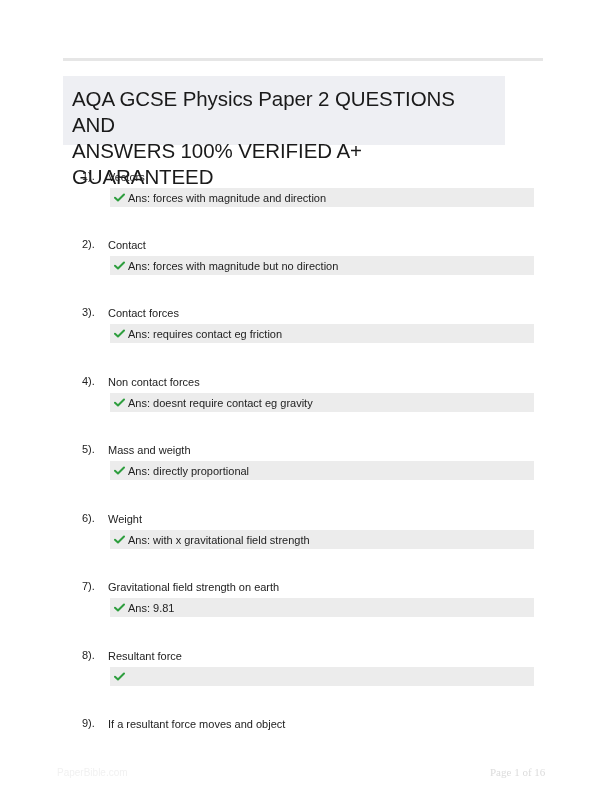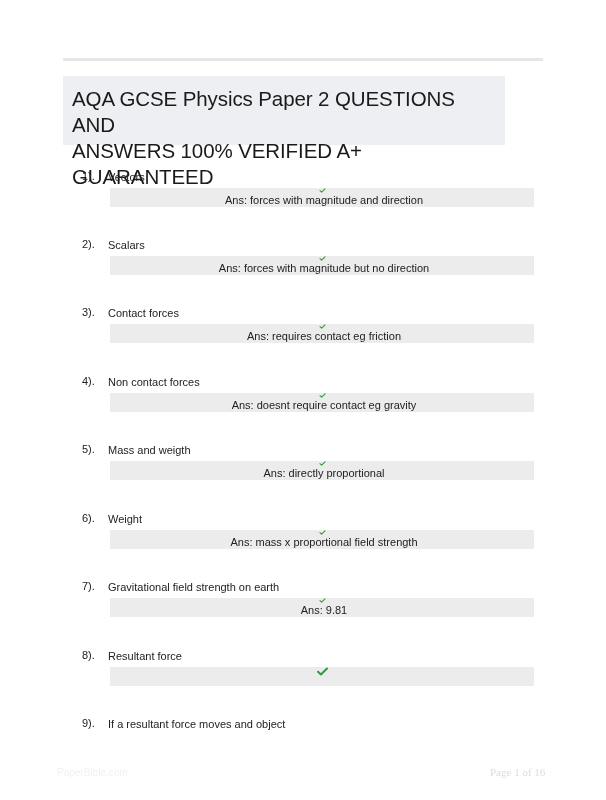--- a/index.html
+++ b/index.html
@@ -73,21 +73,20 @@
       position: absolute;
       left: 110px;
       top: 19px;
       width: 424px;
       height: 19px;
       background: #ececec;
       box-sizing: border-box;
       padding-left: 4px;
       display: flex;
       align-items: center;
-      flex-direction: column;
     }
     .check-icon {
       display: inline-block;
       width: 11px;
       height: 9px;
       margin-right: 3px;
     }
     .ans-text {
       font-size: 11px;
       line-height: 14px;
@@ -130,21 +129,21 @@
     <div class="ans-box">
       <svg class="check-icon" viewBox="0 0 12 10">
           <path d="M1 5.2 L4.3 8.3 L11 1.6" fill="none" stroke="#2e9e3e" stroke-width="2.2" stroke-linecap="round" stroke-linejoin="round"></path>
         </svg>
       <span class="ans-text">Ans: forces with magnitude and direction</span>
     </div>
   </div>
 
   <div class="qa-item" style="top:237px;">
     <span class="q-num">2).</span>
-    <span class="q-text">Scalars</span>
+    <span class="q-text">Contact</span>
     <div class="ans-box">
       <svg class="check-icon" viewBox="0 0 12 10">
           <path d="M1 5.2 L4.3 8.3 L11 1.6" fill="none" stroke="#2e9e3e" stroke-width="2.2" stroke-linecap="round" stroke-linejoin="round"></path>
         </svg>
       <span class="ans-text">Ans: forces with magnitude but no direction</span>
     </div>
   </div>
 
   <div class="qa-item" style="top:305px;">
     <span class="q-num">3).</span>
@@ -179,21 +178,21 @@
     </div>
   </div>
 
   <div class="qa-item" style="top:511px;">
     <span class="q-num">6).</span>
     <span class="q-text">Weight</span>
     <div class="ans-box">
       <svg class="check-icon" viewBox="0 0 12 10">
           <path d="M1 5.2 L4.3 8.3 L11 1.6" fill="none" stroke="#2e9e3e" stroke-width="2.2" stroke-linecap="round" stroke-linejoin="round"></path>
         </svg>
-      <span class="ans-text">Ans: mass x proportional field strength</span>
+      <span class="ans-text">Ans: with x gravitational field strength</span>
     </div>
   </div>
 
   <div class="qa-item" style="top:579px;">
     <span class="q-num">7).</span>
     <span class="q-text">Gravitational field strength on earth</span>
     <div class="ans-box">
       <svg class="check-icon" viewBox="0 0 12 10">
           <path d="M1 5.2 L4.3 8.3 L11 1.6" fill="none" stroke="#2e9e3e" stroke-width="2.2" stroke-linecap="round" stroke-linejoin="round"></path>
         </svg>

